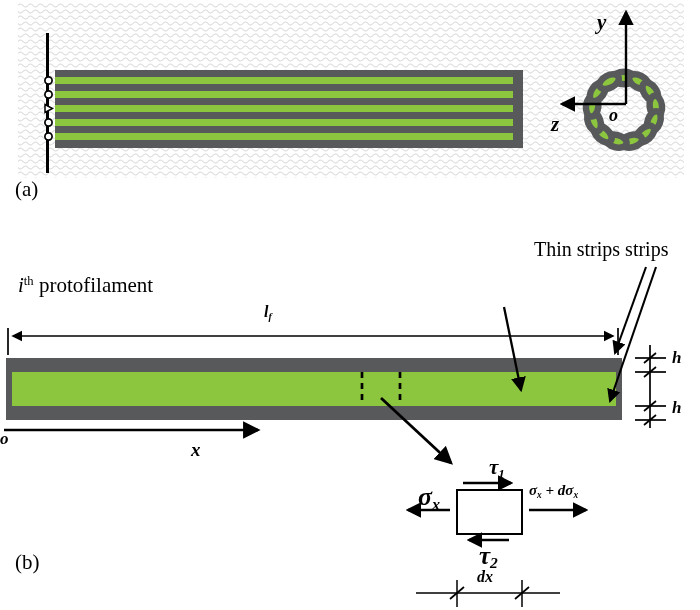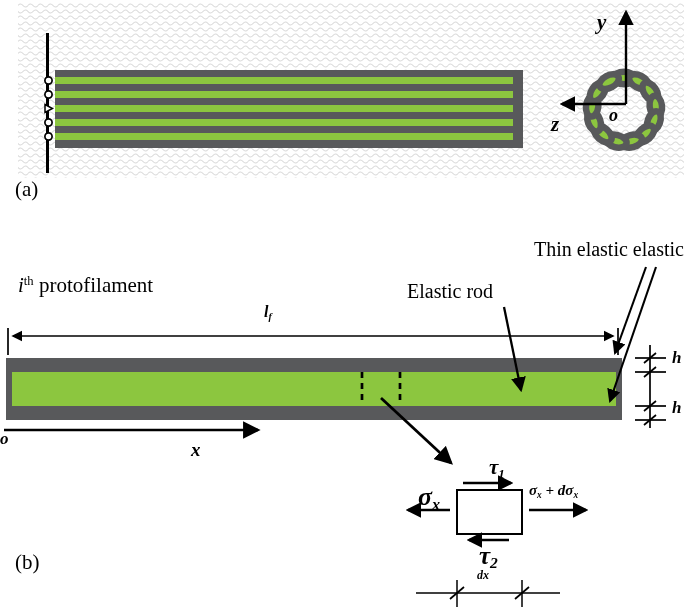--- a/index.html
+++ b/index.html
@@ -164,29 +164,28 @@
 
   <div class="lbl math" style="left:597px;top:11px;font-size:21px">y</div>
   <div class="lbl math" style="left:551px;top:113px;font-size:21px">z</div>
   <div class="lbl math" style="left:609px;top:106px;font-size:18px">o</div>
   <div class="lbl serif" style="left:15px;top:178px;font-size:21px">(a)</div>
 
   <div class="lbl serif ith" style="left:18px;top:274px;font-size:21px"><span class="ith-i">i</span><sup>th</sup><span> protofilament</span></div>
 
   <div class="lbl math" style="left:264px;top:304px;font-size:16px"><span>l</span><sub>f</sub></div>
 
-  <div class="lbl serif" style="left:407px;top:281px;font-size:20px">Elastic rod</div>
-  <div class="lbl serif" style="left:534px;top:239px;font-size:20px">Thin elastic elastic</div>
+  <div class="lbl serif" style="left:534px;top:239px;font-size:20px">Thin strips strips</div>
 
   <div class="lbl math" style="left:0px;top:430px;font-size:17px">o</div>
   <div class="lbl math" style="left:191px;top:440px;font-size:19px">x</div>
 
   <div class="lbl math" style="left:672px;top:349px;font-size:17px">h</div>
   <div class="lbl math" style="left:672px;top:399px;font-size:17px">h</div>
 
   <div class="lbl math" style="left:489px;top:456px;font-size:21px"><span>τ</span><sub>1</sub></div>
   <div class="lbl math" style="left:479px;top:543px;font-size:25px"><span>τ</span><sub>2</sub></div>
   <div class="lbl math" style="left:418px;top:483px;font-size:26px"><span>σ</span><sub>x</sub></div>
   <div class="lbl math" style="left:529px;top:483px;font-size:15px"><span>σ</span><sub>x</sub><span> + d</span><span>σ</span><sub>x</sub></div>
-  <div class="lbl math" style="left:477px;top:569px;font-size:12px">dx</div>
+  <div class="lbl math" style="left:477px;top:569px;font-size:16px">dx</div>
 
   <div class="lbl serif" style="left:15px;top:551px;font-size:21px">(b)</div>
 </div>
 
 </body></html>

